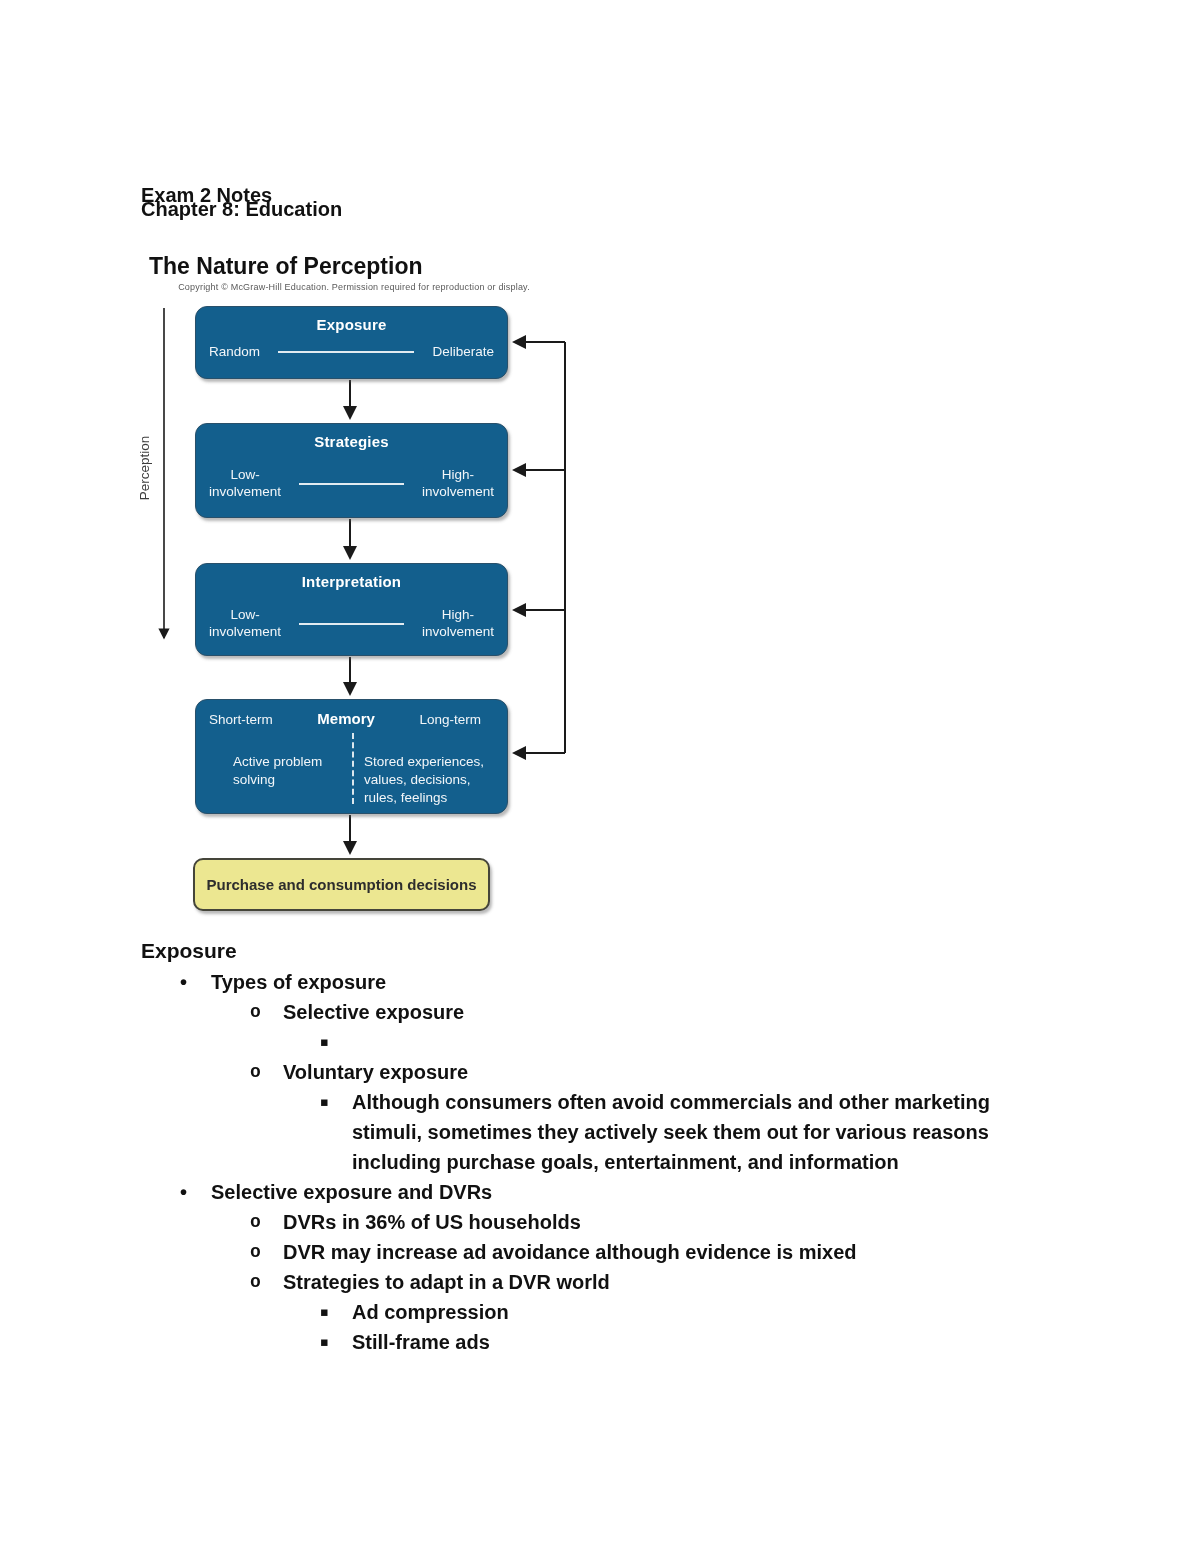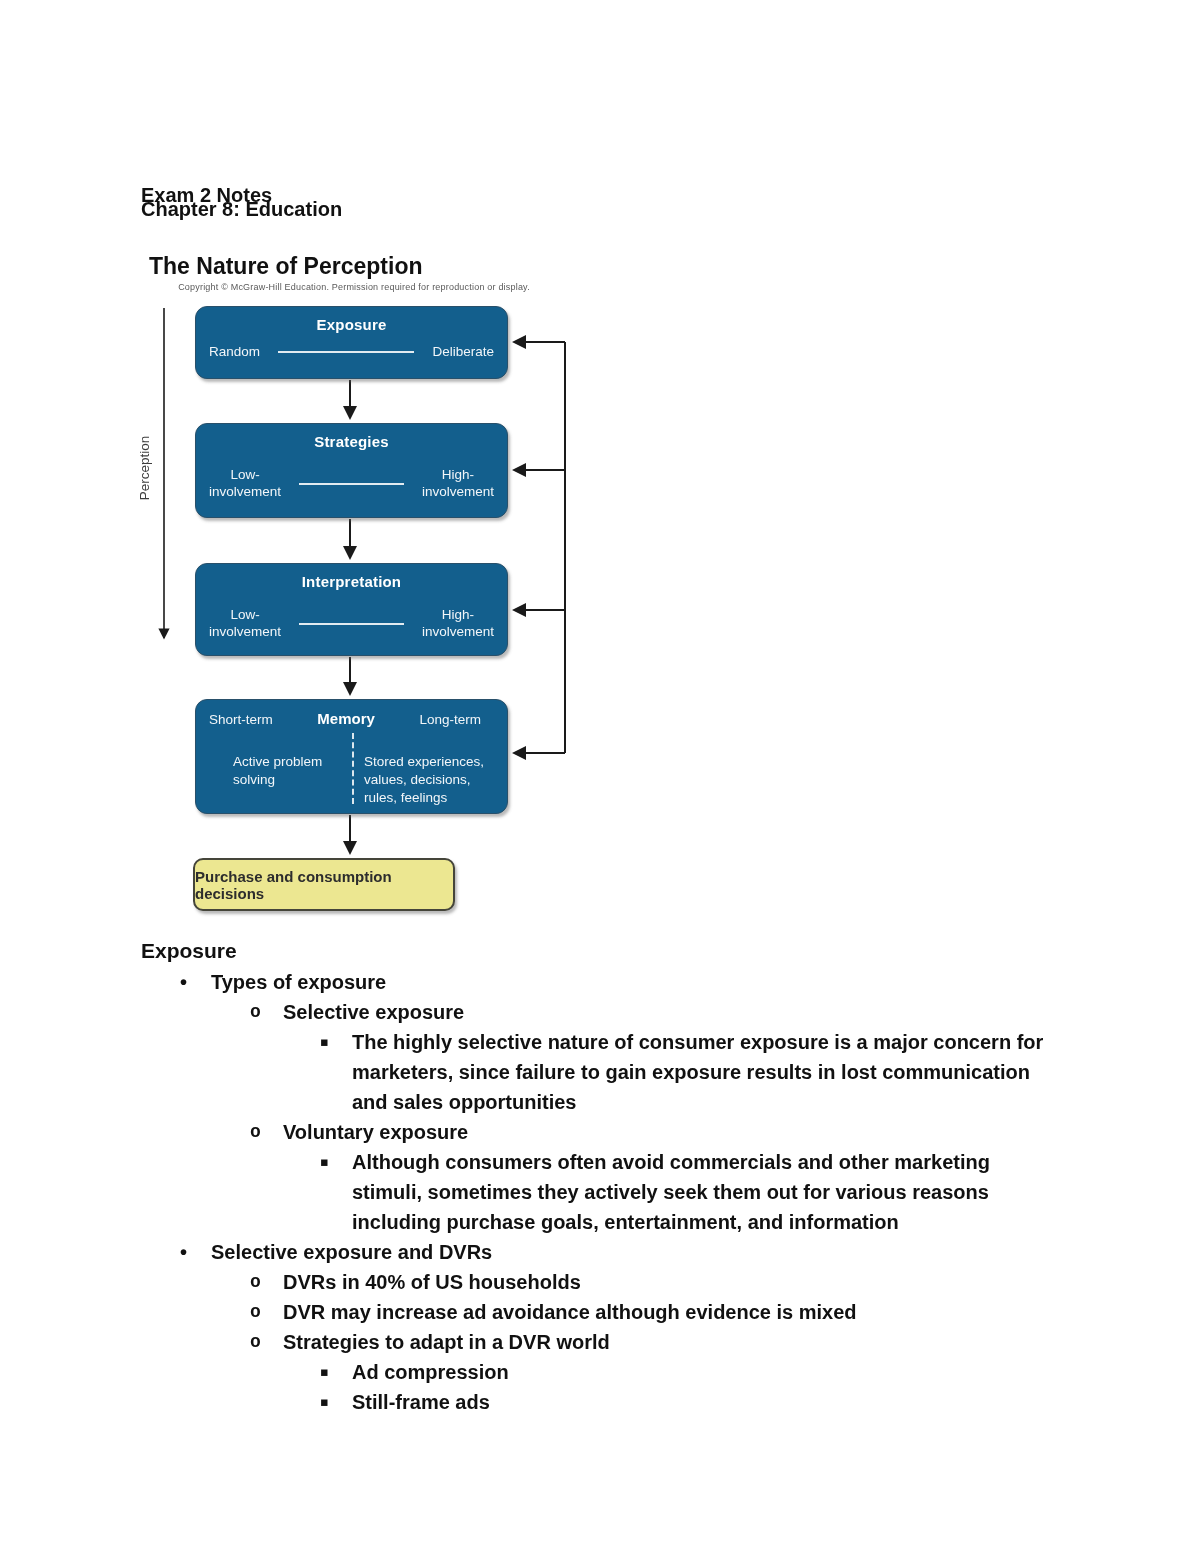--- a/index.html
+++ b/index.html
@@ -39,21 +39,21 @@
   .box-attention .lblrow, .box-interpretation .lblrow { margin-top:17px; }
   .box-interpretation { top:283px; height:93px; }
   .box-memory         { top:419px; height:115px; }
   .mem-head { display:flex; justify-content:space-between; align-items:baseline; padding:10px 26px 0 13px;text-align:right; }
   .mem-head .side { font-size:13.5px; color:#f2f6f9; }
   .mem-head .mid  { font-weight:bold; font-size:15px; }
   .mem-divider { position:absolute; left:50%; top:33px; bottom:9px; border-left:2px dashed rgba(255,255,255,0.85); }
   .mem-left  { position:absolute; left:13px; top:53px; font-size:13.5px; line-height:1.35; white-space:pre-line; color:#f2f6f9;margin-left:24px; }
   .mem-right { position:absolute; left:54%;  top:53px; font-size:13.5px; line-height:1.35; white-space:pre-line; color:#f2f6f9; }
   .box-purchase {
-    position:absolute; left:73px; top:578px; width:262px; height:53px;
+    position:absolute; left:73px; top:578px; width:297px; height:53px;
     background:#ece791; border:2px solid #45453a; border-radius:10px;
     box-shadow:2px 3px 3px rgba(100,100,100,0.45);
     display:flex; align-items:center; justify-content:center;
     color:#2d2d2d; font-weight:bold; font-size:15px;
   }
 
   
   .notes { position:absolute; left:141px; top:935px; width:945px; }
   .note-heading { font-size:21px; font-weight:bold; line-height:32px; }
   .li { display:flex; font-size:20px; font-weight:bold; line-height:30px; }
@@ -157,41 +157,38 @@
     <div class="li l1">
       <span class="b">•</span>
       <span class="t">Types of exposure</span>
     </div>
     <div class="li l2">
       <span class="b">o</span>
       <span class="t">Selective exposure</span>
     </div>
     <div class="li l3">
       <span class="b">▪</span>
-      <span class="t">The highly selective nature of consumer exposure is a major concern for
-marketers, since failure to gain exposure results in lost communication
-and sales opportunities</span>
     </div>
     <div class="li l2">
       <span class="b">o</span>
       <span class="t">Voluntary exposure</span>
     </div>
     <div class="li l3">
       <span class="b">▪</span>
       <span class="t">Although consumers often avoid commercials and other marketing
 stimuli, sometimes they actively seek them out for various reasons
 including purchase goals, entertainment, and information</span>
     </div>
     <div class="li l1">
       <span class="b">•</span>
       <span class="t">Selective exposure and DVRs</span>
     </div>
     <div class="li l2">
       <span class="b">o</span>
-      <span class="t">DVRs in 40% of US households</span>
+      <span class="t">DVRs in 36% of US households</span>
     </div>
     <div class="li l2">
       <span class="b">o</span>
       <span class="t">DVR may increase ad avoidance although evidence is mixed</span>
     </div>
     <div class="li l2">
       <span class="b">o</span>
       <span class="t">Strategies to adapt in a DVR world</span>
     </div>
     <div class="li l3">

